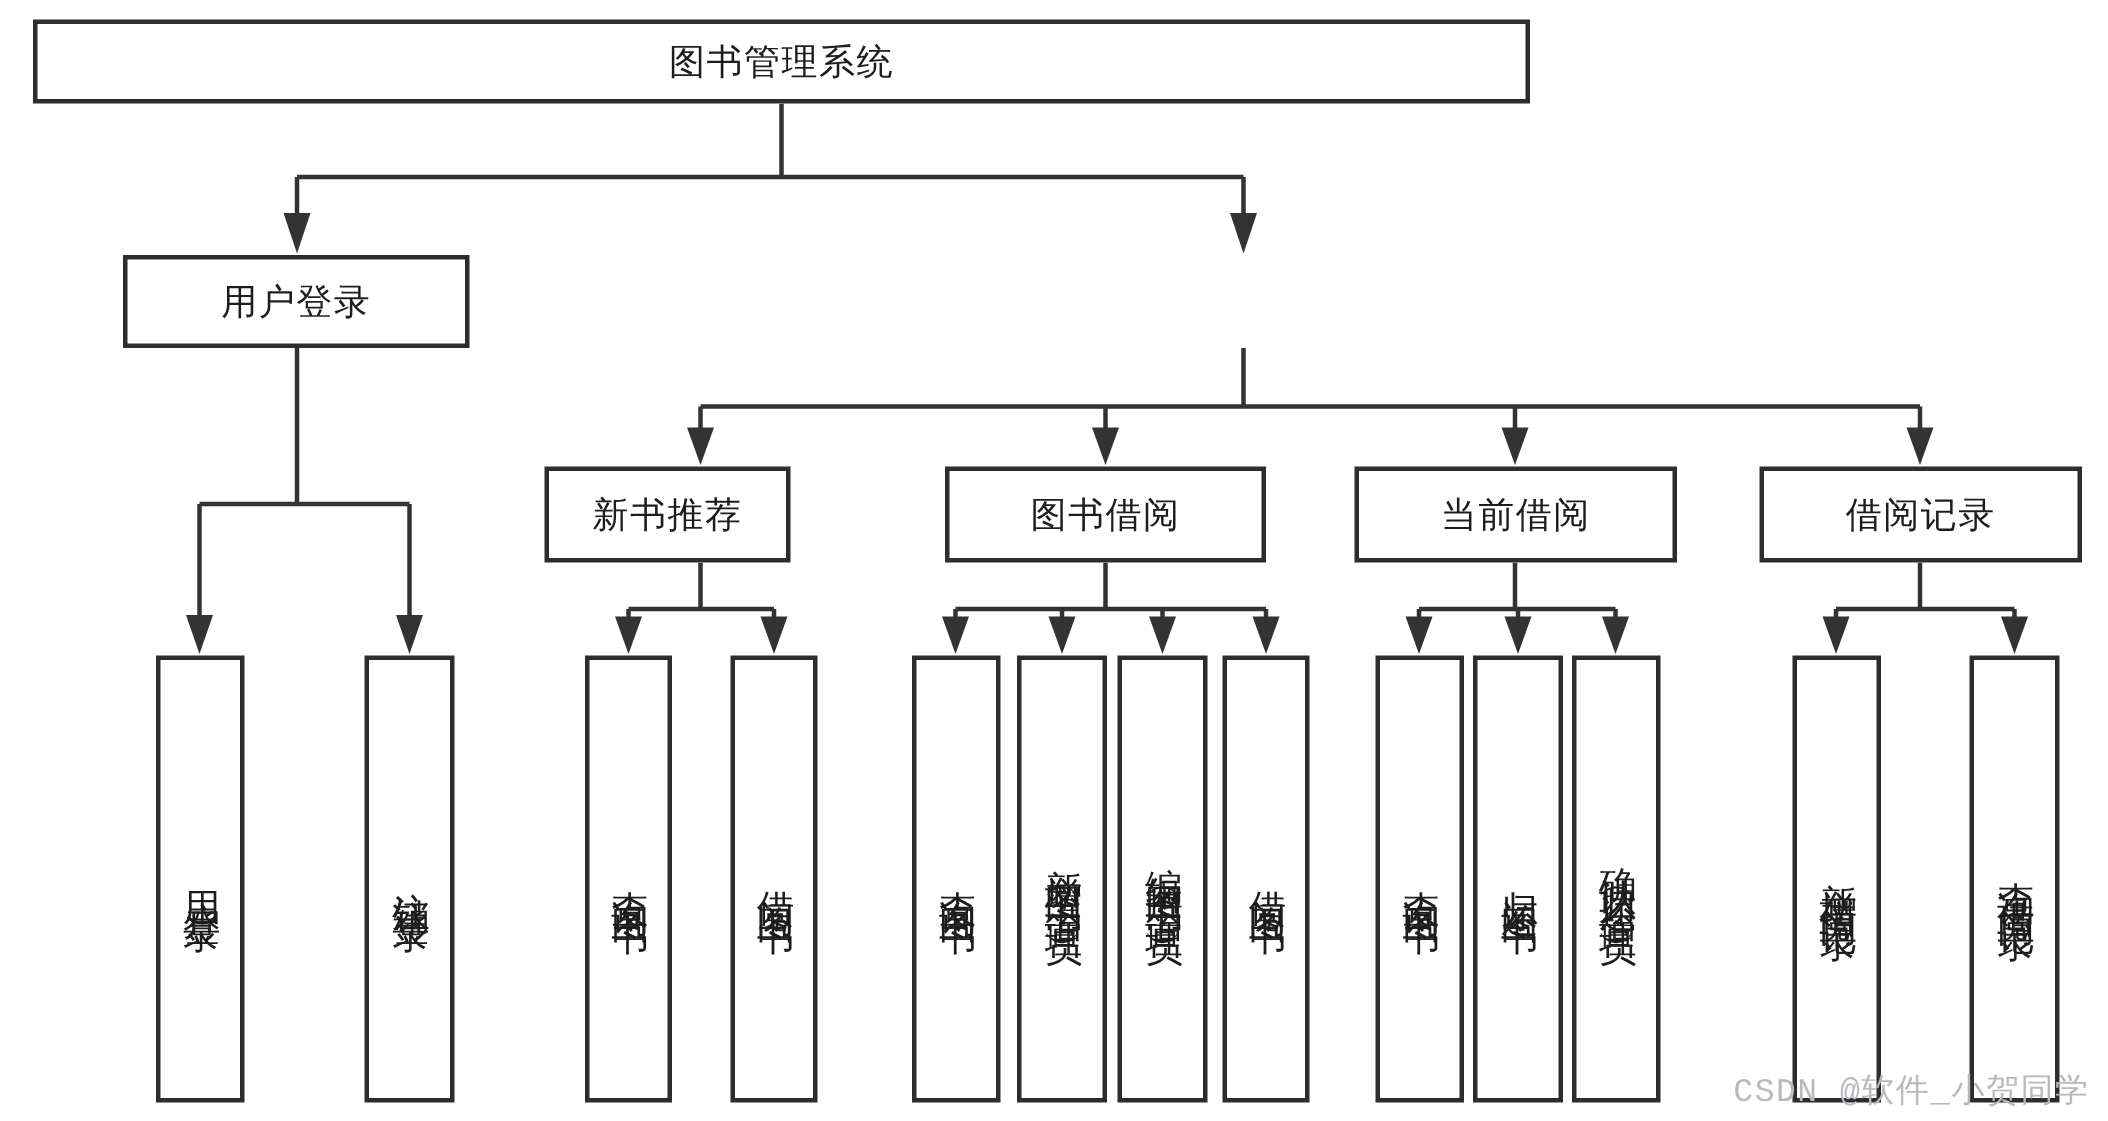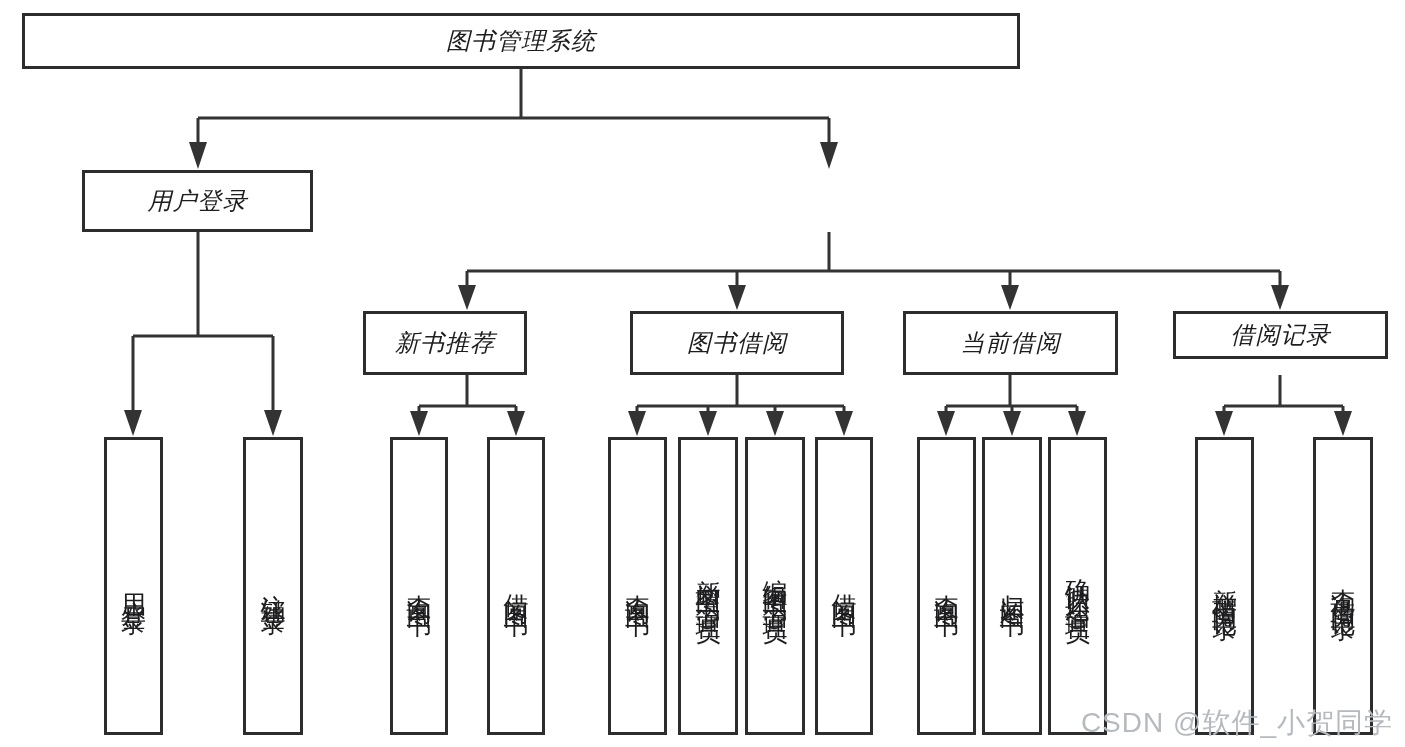--- a/index.html
+++ b/index.html
@@ -42,38 +42,38 @@
     border: 3px solid var(--border);
     display: flex;
     align-items: center;
     justify-content: center;
     color: var(--text);
   }
   .box.h span {
     font-size: 24px;
     letter-spacing: 1px;
     white-space: nowrap;
-    font-style: italic;
   }
   .box.v span {
     writing-mode: vertical-rl;
     text-orientation: mixed;
     font-size: 25px;
     line-height: 1;
     letter-spacing: 6px;
     white-space: nowrap;
   }
   .watermark {
     position: absolute;
     right: 12px;
     bottom: 5px;
-    font-size: 28px;
+    font-size: 22px;
     letter-spacing: 1px;
     color: var(--watermark);
     white-space: nowrap;
+    font-family: Liberation Mono, monospace;
   }
 </style>
 </head>
 <body>
 
 <div class="canvas" id="canvas" style="--line: #333333; --border: #2d2d2d; --text: #1d1d1f; --watermark: #b6babe;">
 
   <svg class="connectors" viewBox="0 0 1405 747" aria-hidden="true">
     <path class="ln" d="M521 69 V118 M198 118 H829 M198 118 V142 M829 118 V142
       M198 232 V336 M133 336 H273 M133 336 V411 M273 336 V411
@@ -113,21 +113,21 @@
 
   <div class="box h" style="left:363px;top:311px;width:164px;height:64px">
     <span>新书推荐</span>
   </div>
   <div class="box h" style="left:630px;top:311px;width:214px;height:64px">
     <span>图书借阅</span>
   </div>
   <div class="box h" style="left:903px;top:311px;width:215px;height:64px">
     <span>当前借阅</span>
   </div>
-  <div class="box h" style="left:1173px;top:311px;width:215px;height:48px">
+  <div class="box h" style="left:1173px;top:311px;width:215px;height:64px">
     <span>借阅记录</span>
   </div>
 
   <div class="box v" style="left:104px;top:437px;width:59px;height:298px">
     <span>用户登录</span>
   </div>
   <div class="box v" style="left:243px;top:437px;width:60px;height:298px">
     <span>注销登录</span>
   </div>
 

